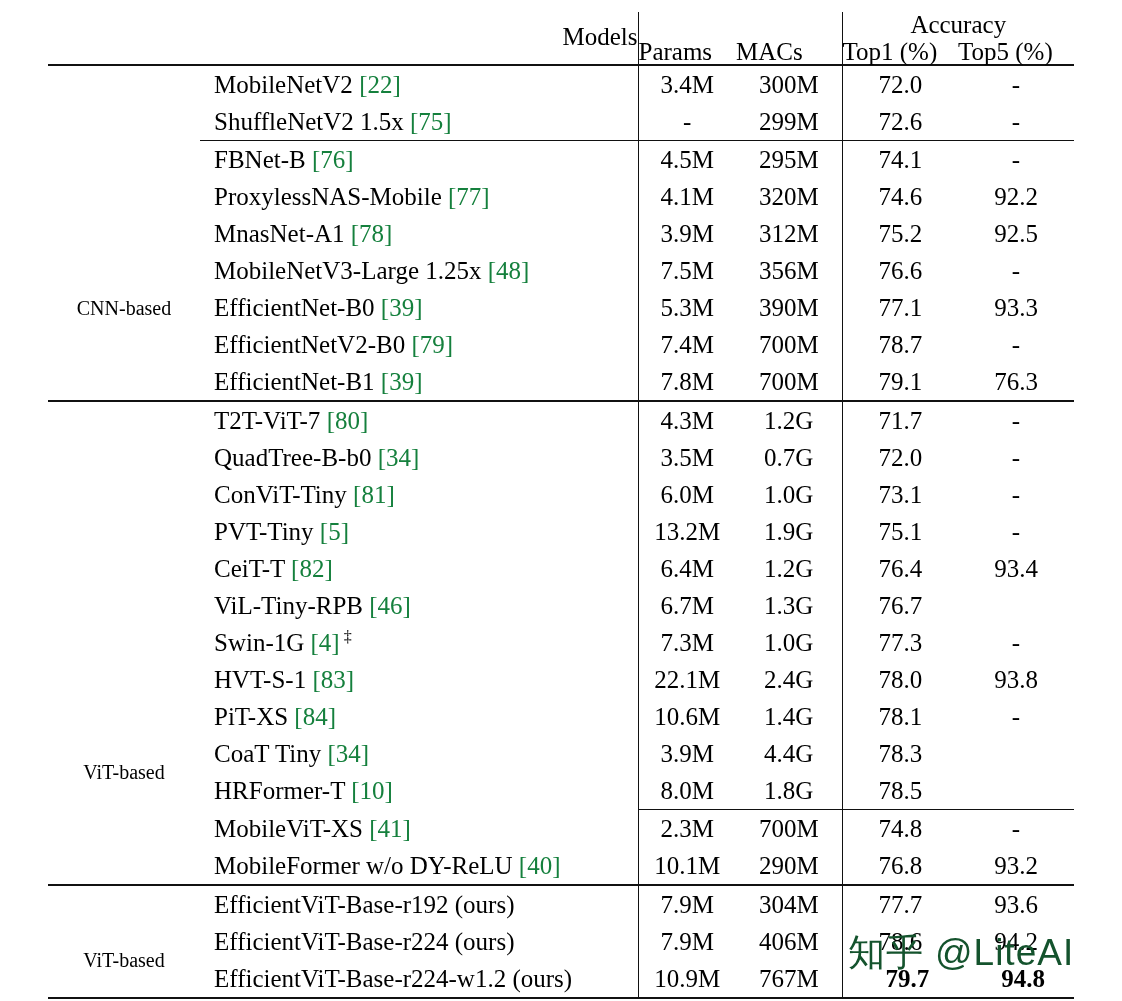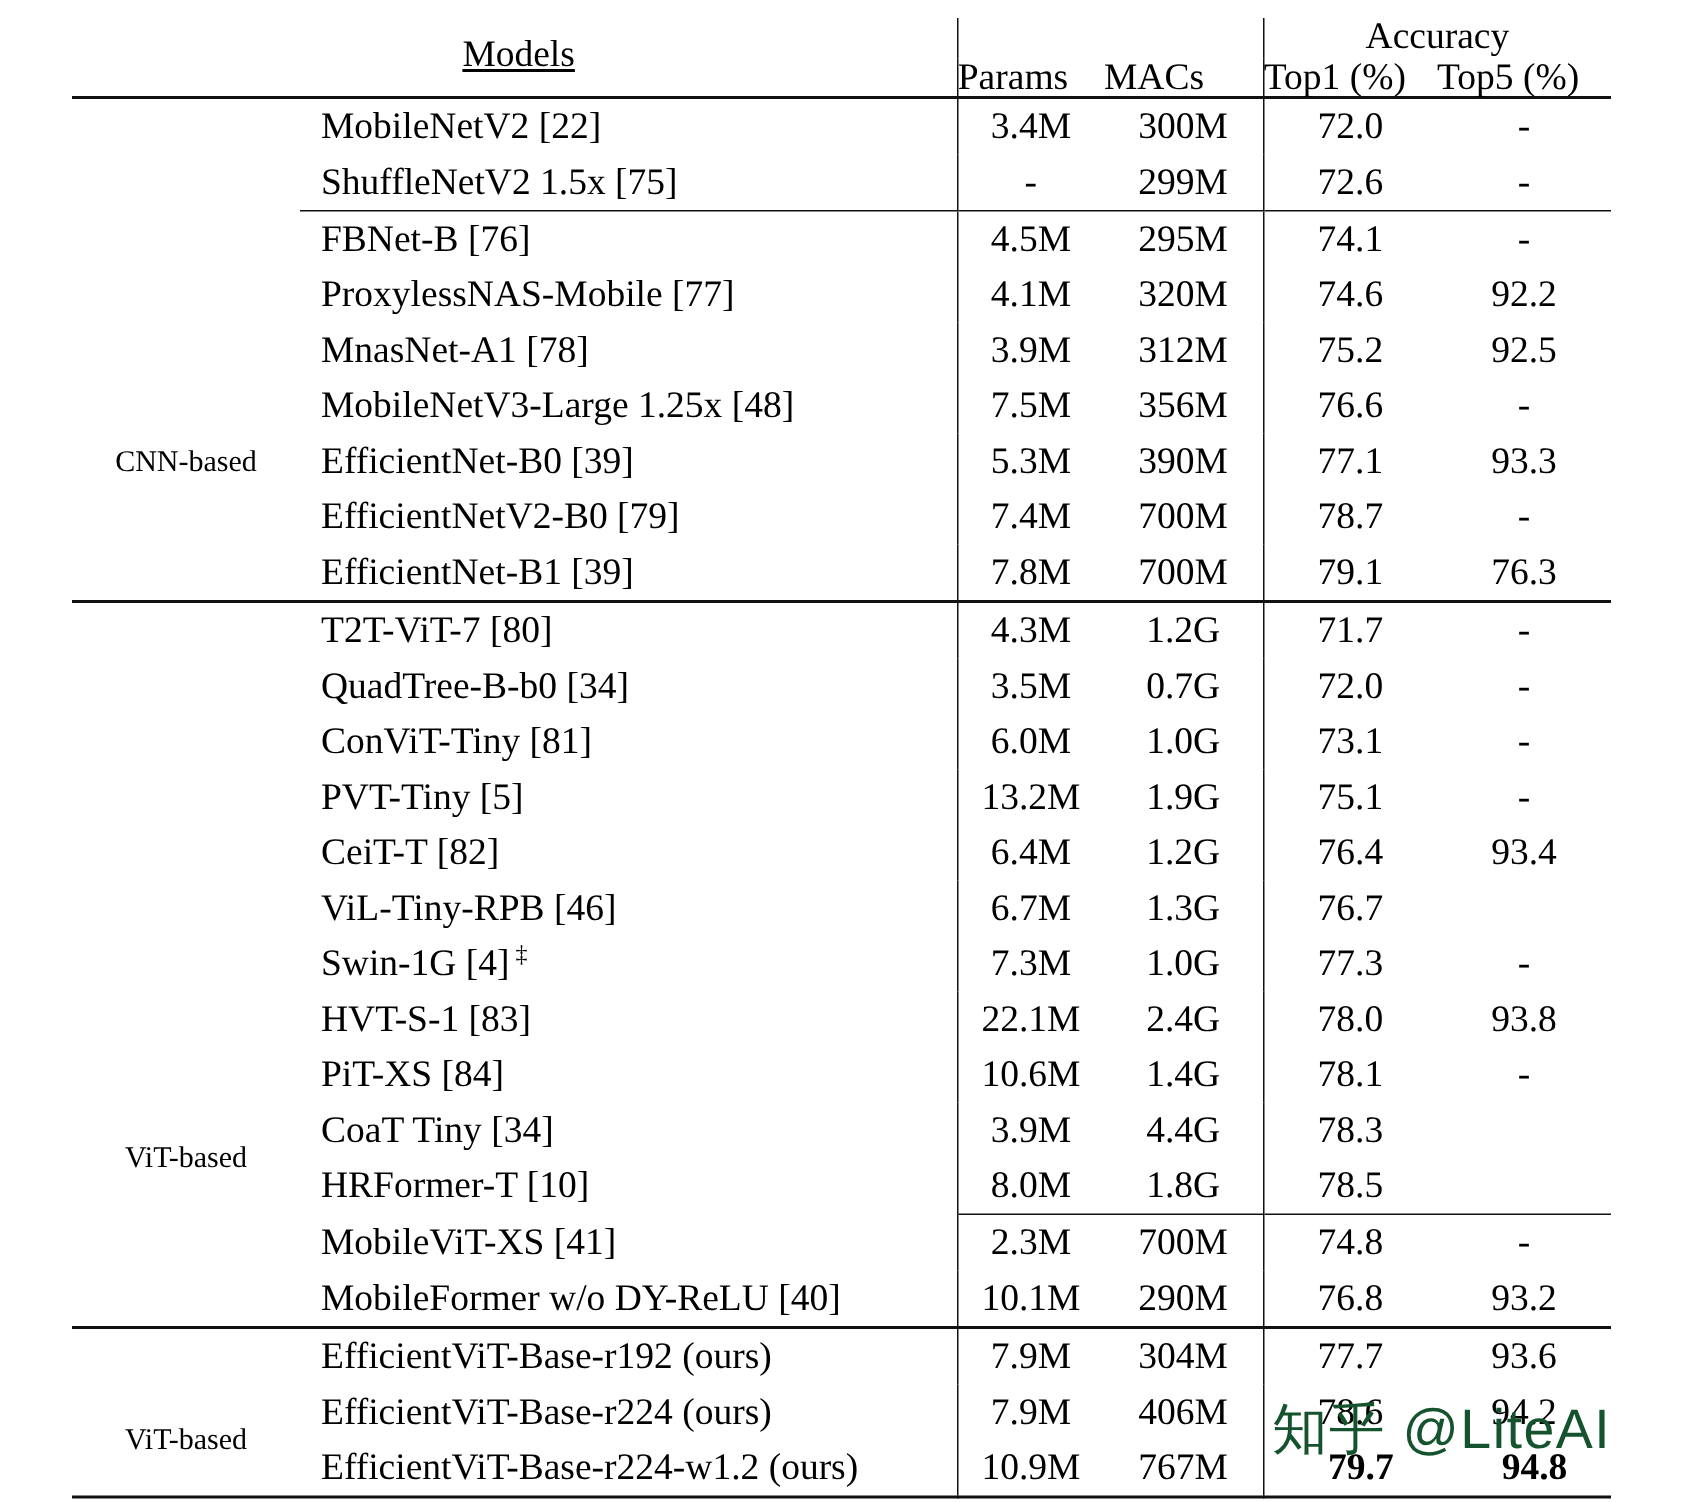--- a/index.html
+++ b/index.html
@@ -73,24 +73,23 @@
   tr.rule-inner td.inner-line {
     border-top: 1.6px solid #111;
   }
 
   
   .vline-left  { border-left: 1.6px solid #111; }
 
   
   .hdr-models {
     font-size: 25px;
-    text-align: center;
+    text-align: right;
     padding-left: 6px;
     padding-bottom: 4px;
-    text-decoration: underline;
   }
   .hdr-cell {
     text-align: left;
     font-size: 25px;
   }
   .hdr-acc {
     text-align: center;
     font-size: 25px;
     padding-bottom: 2px;
   }
@@ -107,21 +106,21 @@
     white-space: nowrap;
     font-size: 25px;
     height: 37px;
   }
   td.num {
     text-align: center;
     font-size: 25px;
     white-space: nowrap;
   }
   .cite {
-    color: #000000;
+    color: #15803d;
   }
   .dagger {
     font-size: 16px;
     vertical-align: super;
     margin-left: 4px;
   }
   .bold-val {
     font-weight: bold;
     padding-left: 14px;
   }

